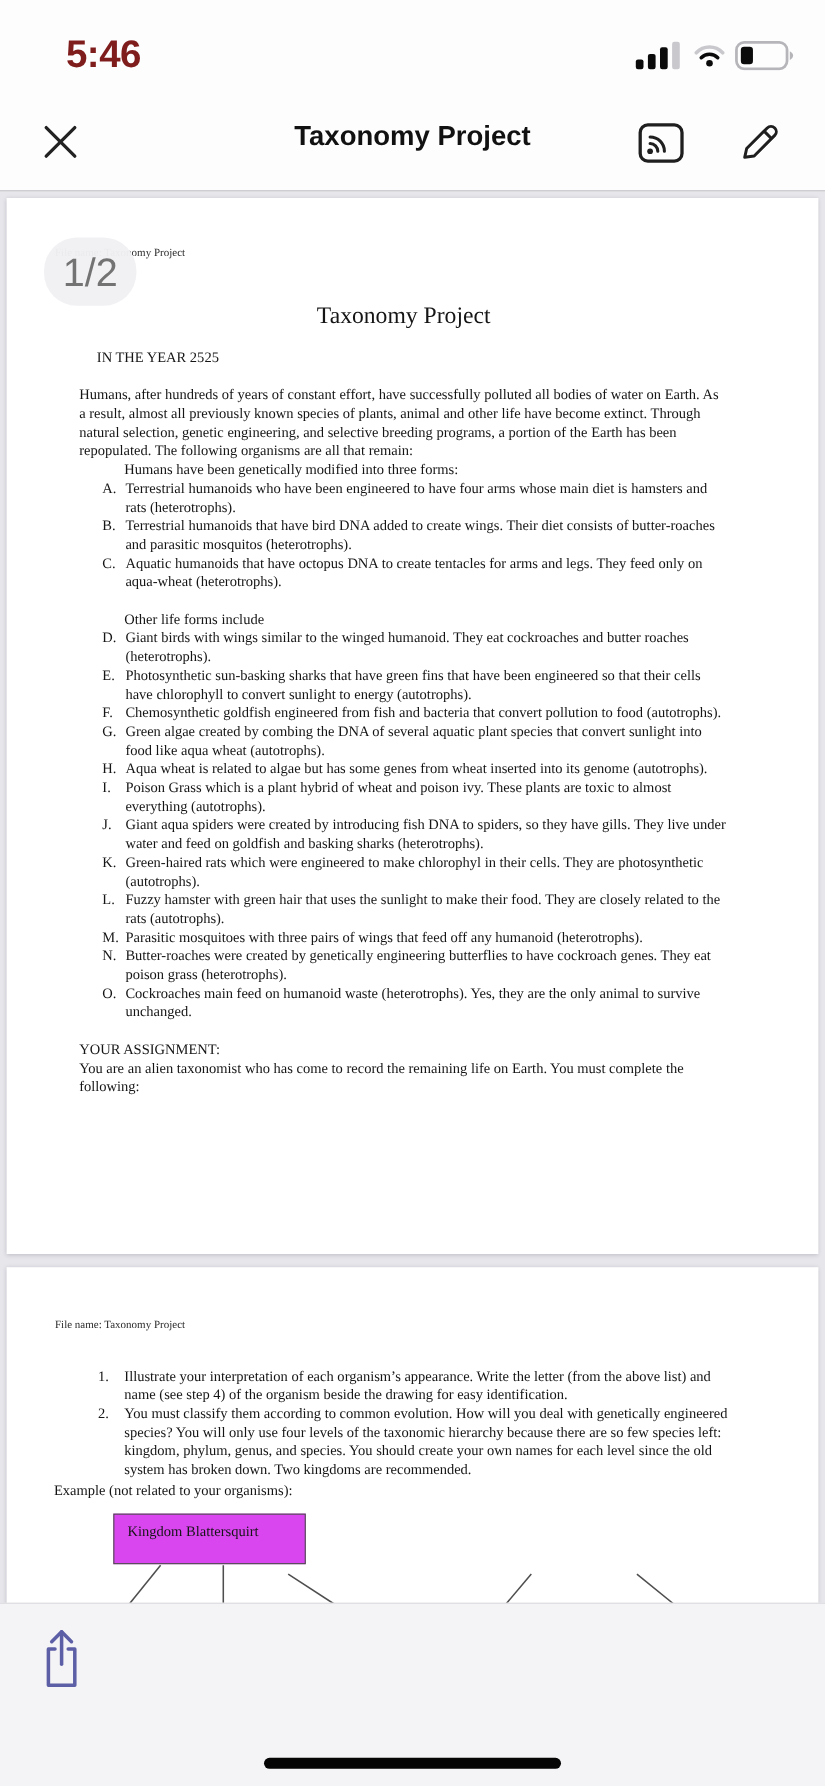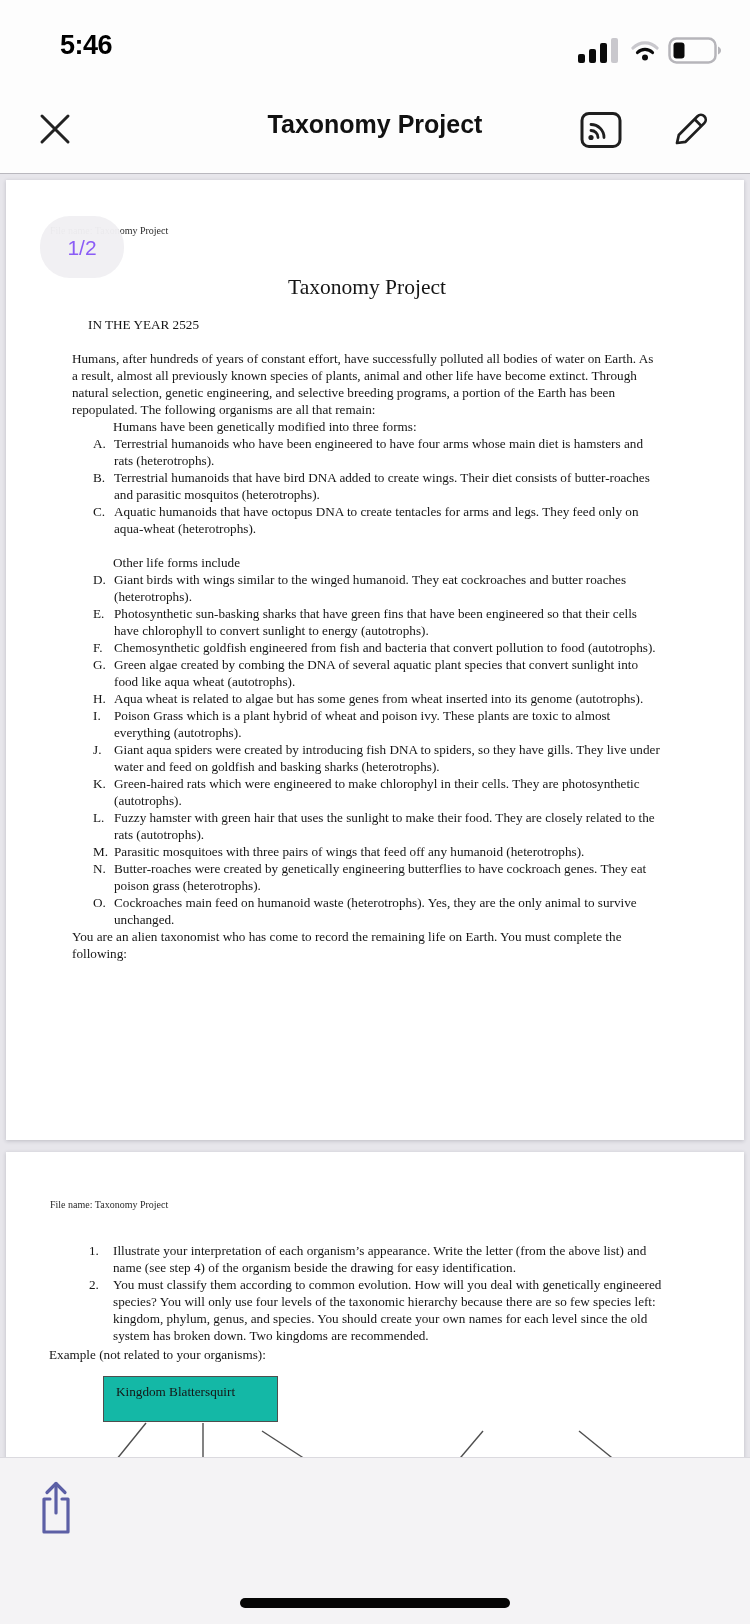--- a/index.html
+++ b/index.html
@@ -4,39 +4,39 @@
 <style>
   html,body{margin:0;padding:0;}
   body{
     width:750px;height:1624px;position:relative;overflow:hidden;
     background:#ffffff;font-family:"Liberation Sans",sans-serif;
     -webkit-font-smoothing:antialiased;
   }
   
   .header{position:absolute;top:0;left:0;width:750px;height:174px;background:#fdfdfd;
     border-bottom:1px solid #b9b8be;box-sizing:border-box;z-index:30;}
-  .time{position:absolute;left:60px;top:30px;font-size:27px;font-weight:700;color:#000000;letter-spacing:-.5px;}
+  .time{position:absolute;left:60px;top:30px;font-size:35px;font-weight:700;color:#7f1d1d;letter-spacing:-.5px;}
   .status-icons{position:absolute;right:28px;top:36px;display:flex;align-items:center;gap:9px;}
   .close-btn{position:absolute;left:38px;top:112px;width:34px;height:34px;cursor:pointer;}
   .nav-title{position:absolute;left:0;top:110px;width:750px;text-align:center;
     font-size:25px;font-weight:700;color:#111;}
   .cast-btn{position:absolute;left:580px;top:111px;width:42px;height:38px;cursor:pointer;}
   .edit-btn{position:absolute;left:668px;top:108px;width:42px;height:42px;cursor:pointer;}
 
   
   .viewer{position:absolute;top:174px;left:0;width:750px;height:1450px;background:#e7e6eb;overflow:hidden;}
   .page{width:738px;margin:0 6px;background:#ffffff;position:relative;
     box-shadow:0 1px 4px rgba(40,40,60,.22);box-sizing:border-box;}
   .page1{margin-top:6px;height:960px;}
   .page2{margin-top:12px;height:340px;}
   .doc{font-family:"Liberation Serif",serif;color:#151515;font-size:13.2px;line-height:17px;}
 
   .page-badge{position:absolute;left:34px;top:36px;width:84px;height:62px;border-radius:30px;
     background:rgba(241,240,243,.97);display:flex;align-items:center;justify-content:center;
-    font-family:"Liberation Sans",sans-serif;font-size:21px;color:#8b5cf6;z-index:5;}
+    font-family:"Liberation Sans",sans-serif;font-size:36px;color:#737373;z-index:5;}
   .file-name{position:absolute;left:44px;font-size:10px;color:#2a2a2a;white-space:nowrap;z-index:1;}
   .page1 .file-name{top:42px;}
   .page2 .file-name{top:44px;}
 
   .content1{position:relative;padding:94px 82px 0 66px;}
   .doc-title{font-size:21.5px;font-weight:400;text-align:center;margin:0 0 16px 0;line-height:26px;}
   .doc-line{margin:16px;}
   .para{margin:17px 0 0 0;}
   .sub-heading{margin:17px 0 0 41px;}
   .sub-heading.first{margin-top:0;}
@@ -47,21 +47,21 @@
   ol.numbered{list-style:none;margin:0 0 0 17px;padding:0;}
   ol.numbered li{display:flex;}
   ol.numbered .marker{width:24px;flex:0 0 24px;}
   ol.numbered .itext{flex:1;}
   .assign-head{margin:17px 0 0 0;}
   .assign-text{margin:0;}
 
   .content2{position:relative;padding:90px 82px 0 66px;}
   .example-label{position:absolute;left:43px;top:194px;}
   .kingdom-box{position:absolute;top:224px;width:175px;height:46px;border:1px solid #4e4e4e;
-    box-sizing:border-box;padding:6px 8px 0 12px;background:#14b8a6;}
+    box-sizing:border-box;padding:6px 8px 0 12px;background:#d946ef;}
   .box-left{left:97px;}
   .box-right{left:445px;}
   .tree-lines{position:absolute;left:0;top:270px;width:738px;height:66px;}
 
   
   .toolbar{position:absolute;top:1457px;left:0;width:750px;height:167px;background:#f4f3f5;
     border-top:1px solid #dbdadf;box-sizing:border-box;z-index:40;}
   .share-btn{position:absolute;left:36px;top:22px;width:40px;height:56px;cursor:pointer;}
   .home-indicator{position:absolute;left:240px;top:140px;width:270px;height:10px;border-radius:5px;background:#050505;}
 </style>
@@ -199,20 +199,21 @@
         <li>
             <span class="marker">N.</span>
             <span class="itext">Butter-roaches were created by genetically engineering butterflies to have cockroach genes. They eat poison grass (heterotrophs).</span>
           </li>
         <li>
             <span class="marker">O.</span>
             <span class="itext">Cockroaches main feed on humanoid waste (heterotrophs). Yes, they are the only animal to survive unchanged.</span>
           </li>
       </ol>
 
+      <p class="assign-head">YOUR ASSIGNMENT:</p>
       <p class="assign-text">You are an alien taxonomist who has come to record the remaining life on Earth. You must complete the following:</p>
     </div>
   </div>
 
   <div class="page page2 doc">
     <div class="file-name">File name: Taxonomy Project</div>
 
     <div class="content2">
       <ol class="numbered">
         <li>

